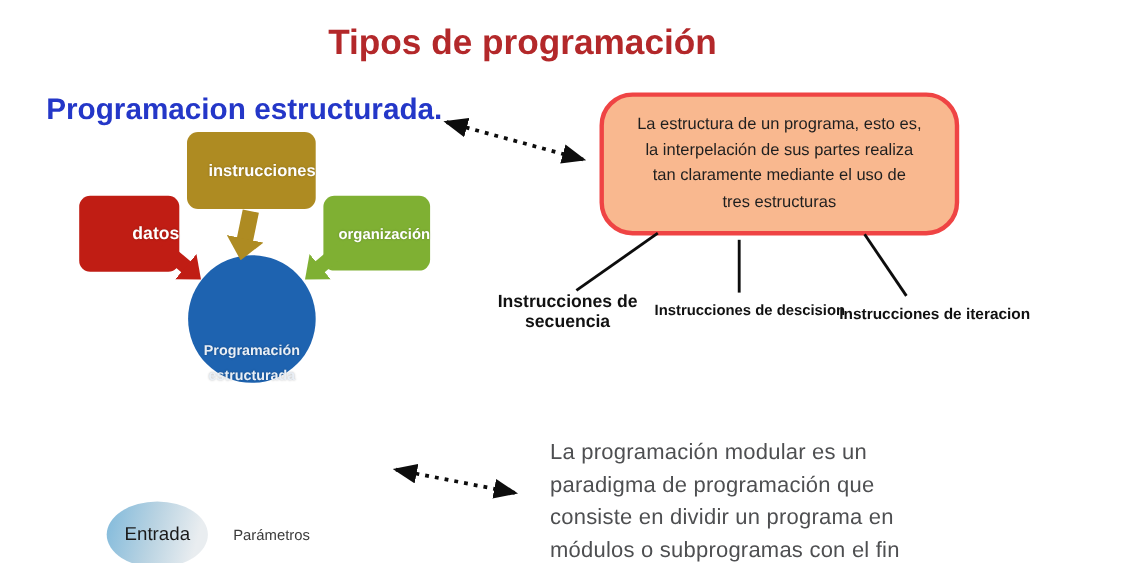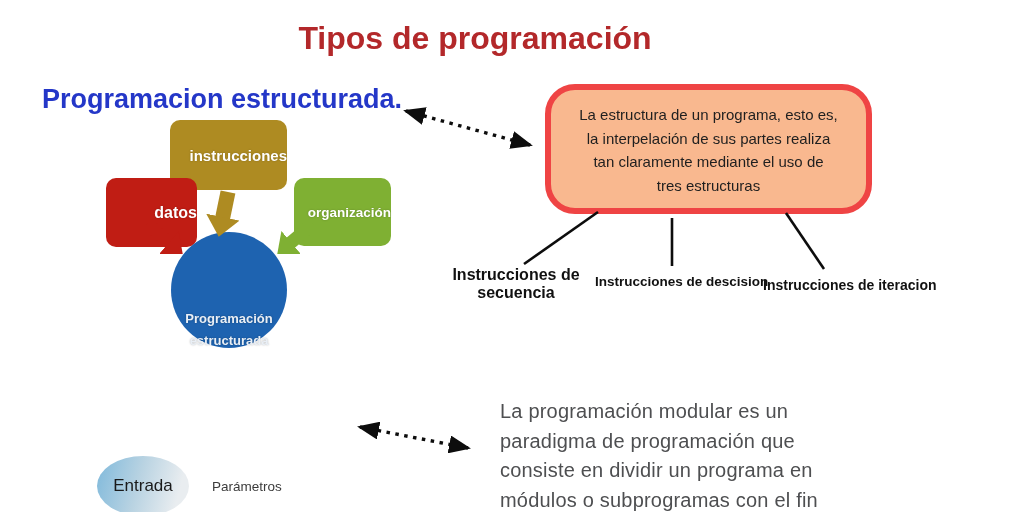--- a/index.html
+++ b/index.html
@@ -23,34 +23,34 @@
   #structured-heading { left:42px; top:84px; font-size:27px; }
   #modular-heading   { left:63px; top:408px; font-size:25px; }
 
   
   .cluster-box {
     display:flex; align-items:center; justify-content:flex-end;
     color:#ffffff; font-weight:700; border-radius:10px;
     text-shadow:0 0 2px rgba(0,0,0,.25);
   }
   #box-instrucciones { left:170px; top:120px; width:117px; height:70px; background:#ae8b22; font-size:15px; }
-  #box-datos         { left:72px;  top:178px; width:91px;  height:69px; background:#c01d14; font-size:16px;margin-left:34px; }
+  #box-datos         { left:72px;  top:178px; width:91px;  height:69px; background:#c01d14; font-size:16px; }
   #box-organizacion  { left:294px; top:178px; width:97px;  height:68px; background:#7fb033; font-size:13.5px;padding-left:47px; }
   #circle-structured {
     left:171px; top:232px; width:116px; height:116px;
     background:#1e63b0; border-radius:50%;
     display:flex; flex-direction:column; align-items:center; justify-content:flex-end;
     gap:7px; color:#e9eff6; font-weight:700; font-size:13px;
     text-shadow:0 0 2px rgba(0,0,0,.3);
   }
 
   
   #definition-box {
     left:545px; top:84px; width:327px; height:130px;
-    background:#f9b88f; border:6px solid #ef4444; border-radius:30px;
+    background:#f9b88f; border:4px solid #ef4444; border-radius:30px;
     padding-top:13px; text-align:center;
     font-size:15px; line-height:23.5px; color:#1f1f1f;
   }
 
   .branch-label { color:#111111; text-align:center; }
   #branch-secuencia { left:441px; top:266px; width:150px; font-size:16px; font-weight:700; line-height:18px; }
   #branch-descision { left:595px; top:274px; width:165px; font-size:13.5px; font-weight:600; white-space:nowrap; }
   #branch-iteracion { left:763px; top:277px; width:172px; font-size:14px; font-weight:700; white-space:nowrap; }
 
   

